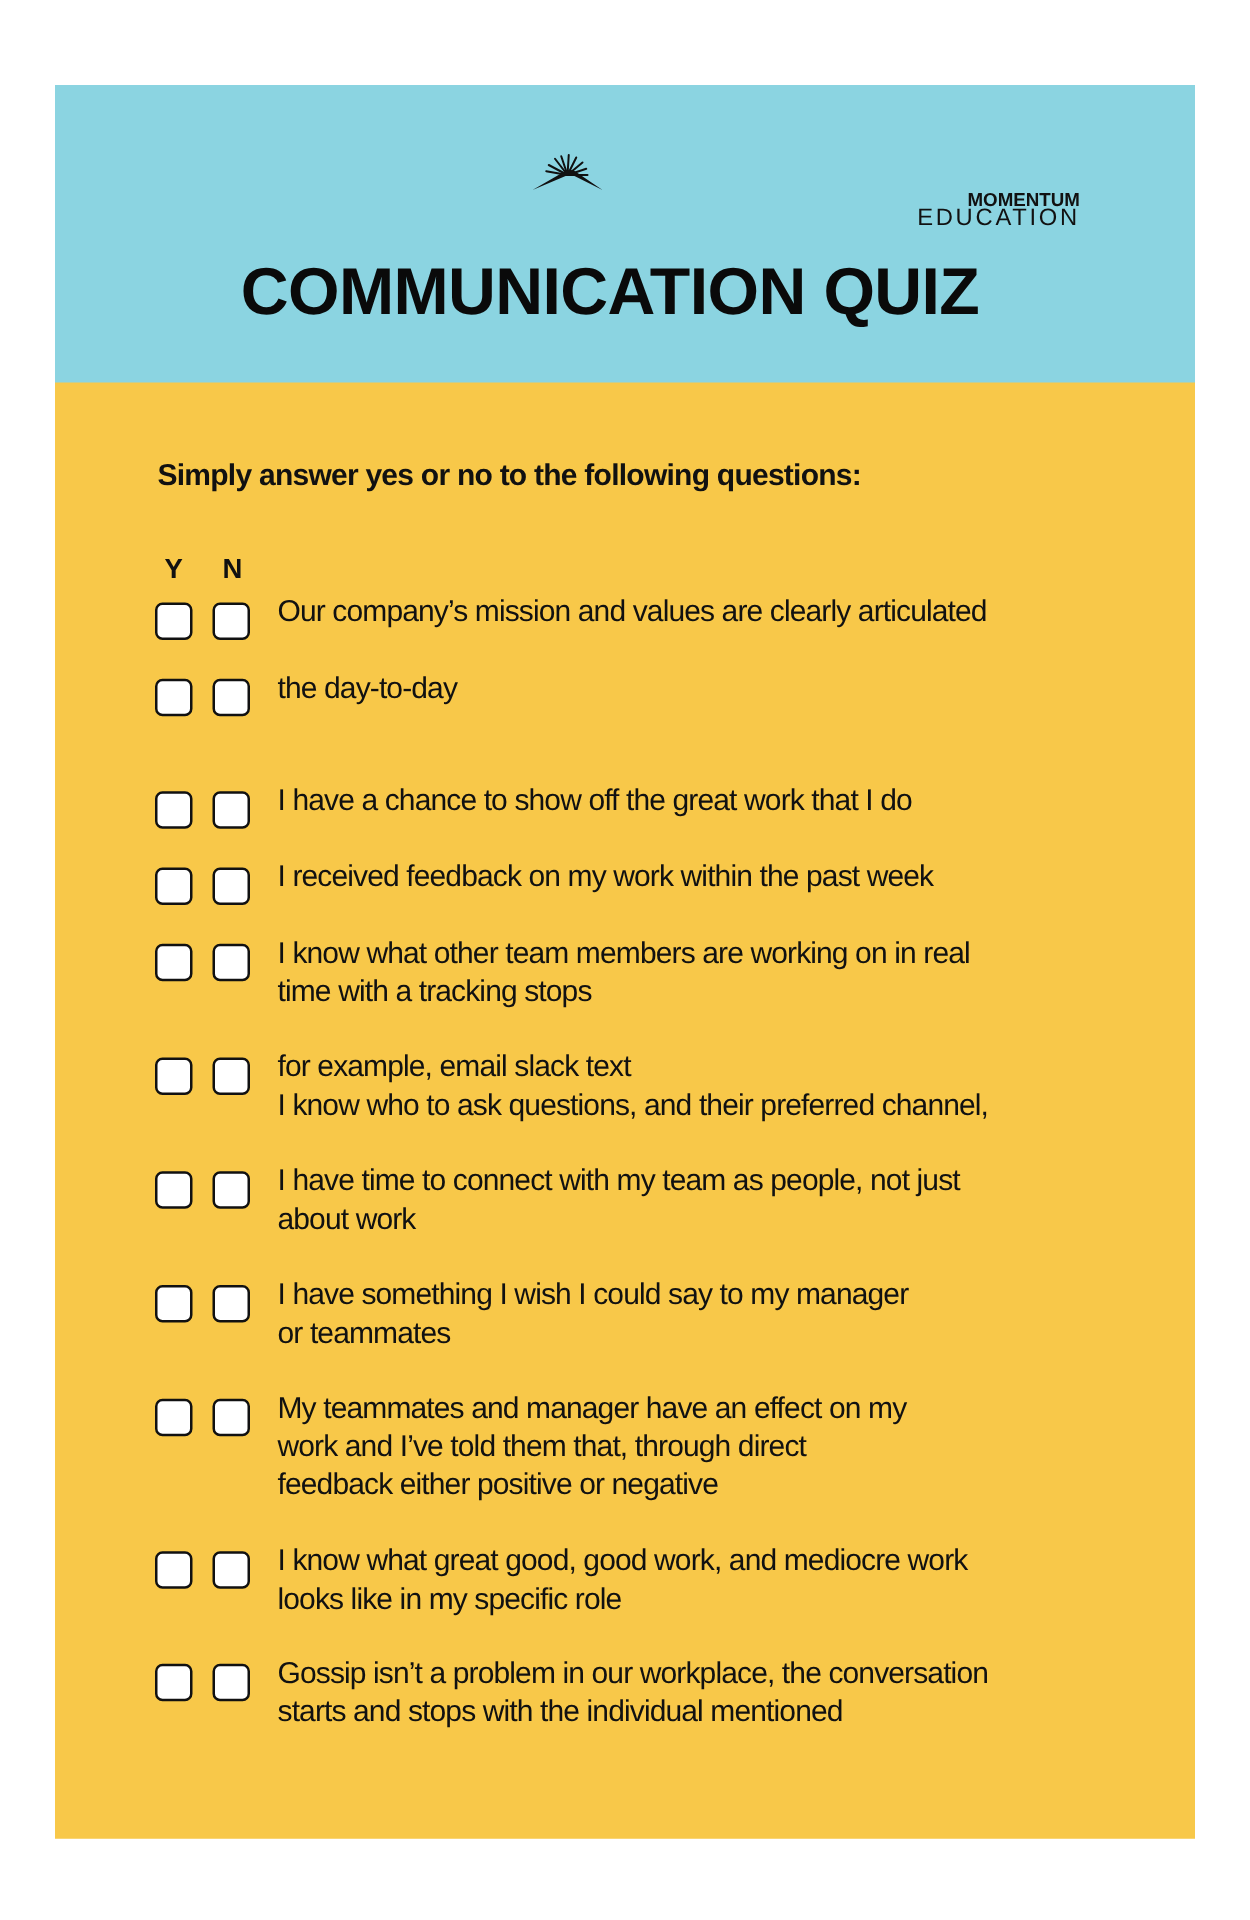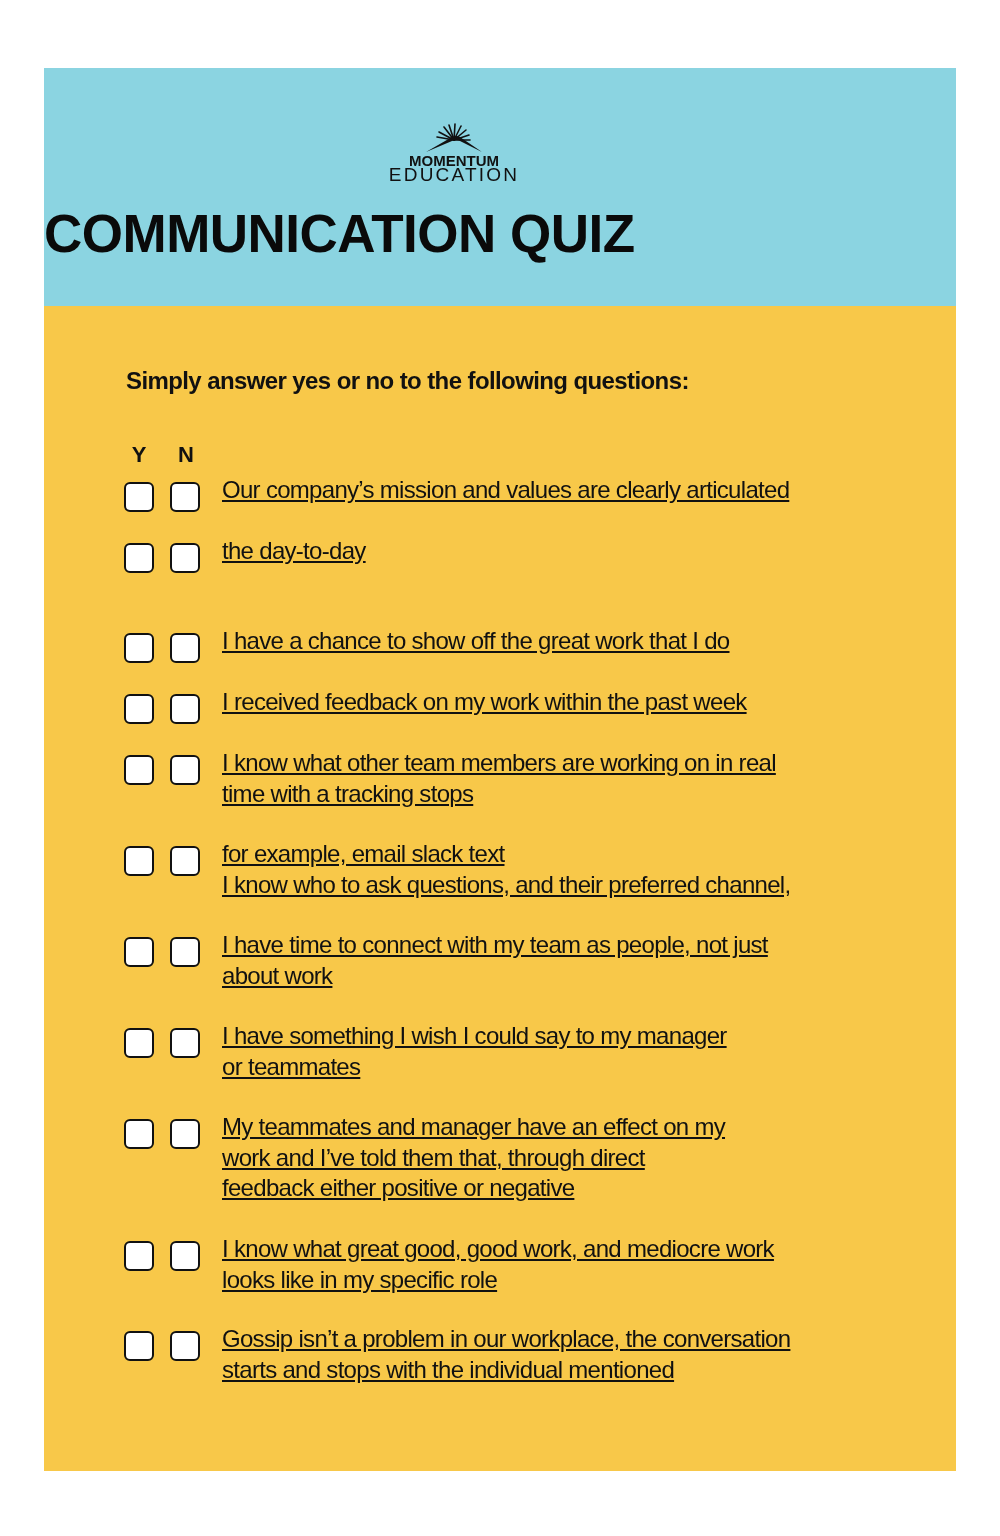--- a/index.html
+++ b/index.html
@@ -11,34 +11,34 @@
   }
   .card {
     position: absolute; left: 44px; top: 68px; width: 912px; height: 1403px;
     background: #F8C849;
   }
   .header {
     position: absolute; left: 0; top: 0; width: 912px; height: 238px;
     background: #8BD4E1;
   }
   .logo {
-    position: absolute; left: 0; width: 820px; top: 55px; text-align: center;
+    position: absolute; left: 0; width: 820px; top: 55px; text-align: right;
   }
   .logo svg { display: block; margin: 0 auto; }
   .logo-top {
     display: block; font-weight: 900; font-size: 15px; letter-spacing: 0px;
     line-height: 14px; margin-top: 1px; color: #111;
     transform: scaleY(1.0);
   }
   .logo-bottom {
     display: block; font-weight: 400; font-size: 19px; letter-spacing: 2.2px;
     line-height: 14px; color: #111;
   }
   .title {
-    position: absolute; left: 0; width: 888px; top: 136px; text-align: left;
+    position: absolute; left: 0; width: 888px; top: 136px; text-align: center;
     font-weight: 700; font-size: 53px; letter-spacing: -0.5px; line-height: 60px;
     color: #0a0a0a;
   }
   .intro {
     position: absolute; left: 82px; top: 297px;
     font-weight: 700; font-size: 24px; letter-spacing: -0.6px; line-height: 32px;
     color: #111;
   }
   .yn {
     position: absolute; top: 372px; font-weight: 700; font-size: 22px; line-height: 30px;
@@ -52,21 +52,21 @@
     background: #ffffff; border: 2.5px solid #111; border-radius: 6px;
     cursor: pointer;
   }
   .cb.y { left: 0; }
   .cb.n { left: 46px; }
   .qtext {
     position: absolute; left: 98px; top: -7px; width: 680px;
     font-size: 24px; line-height: 30.5px; letter-spacing: -0.7px; color: #111;
     font-weight: 400;
   }
-  .qtext span { display: block; white-space: nowrap; text-decoration: underline; }
+  .qtext span { display: block; white-space: nowrap; }
 </style>
 </head>
 <body>
 
 <div class="card">
   <div class="header">
     <div class="logo">
       <svg width="64" height="30" viewBox="0 0 64 30">
         <g stroke="#111" stroke-width="1.6" stroke-linecap="round">
           <line x1="32" y1="17" x2="22" y2="4"></line>

